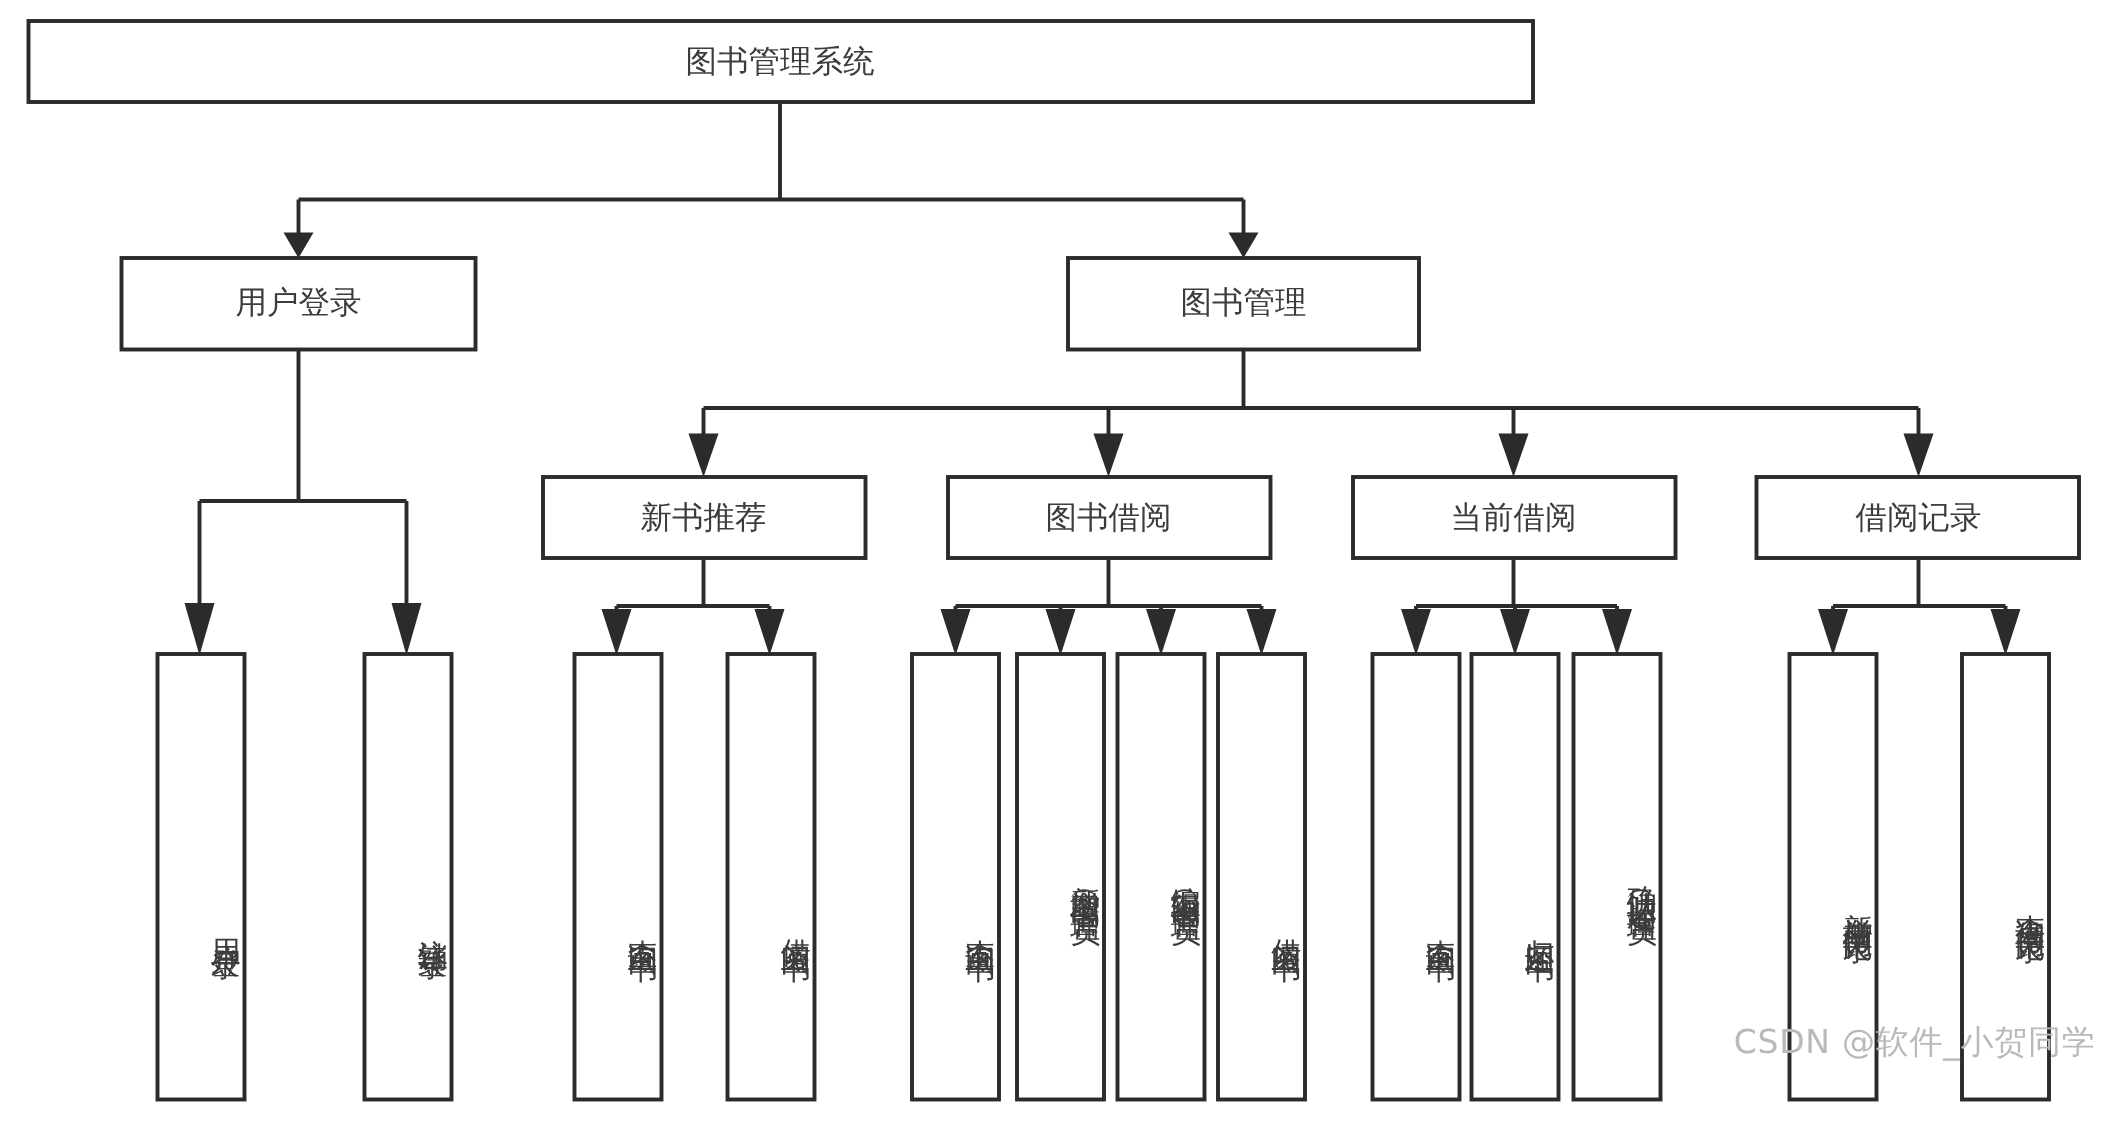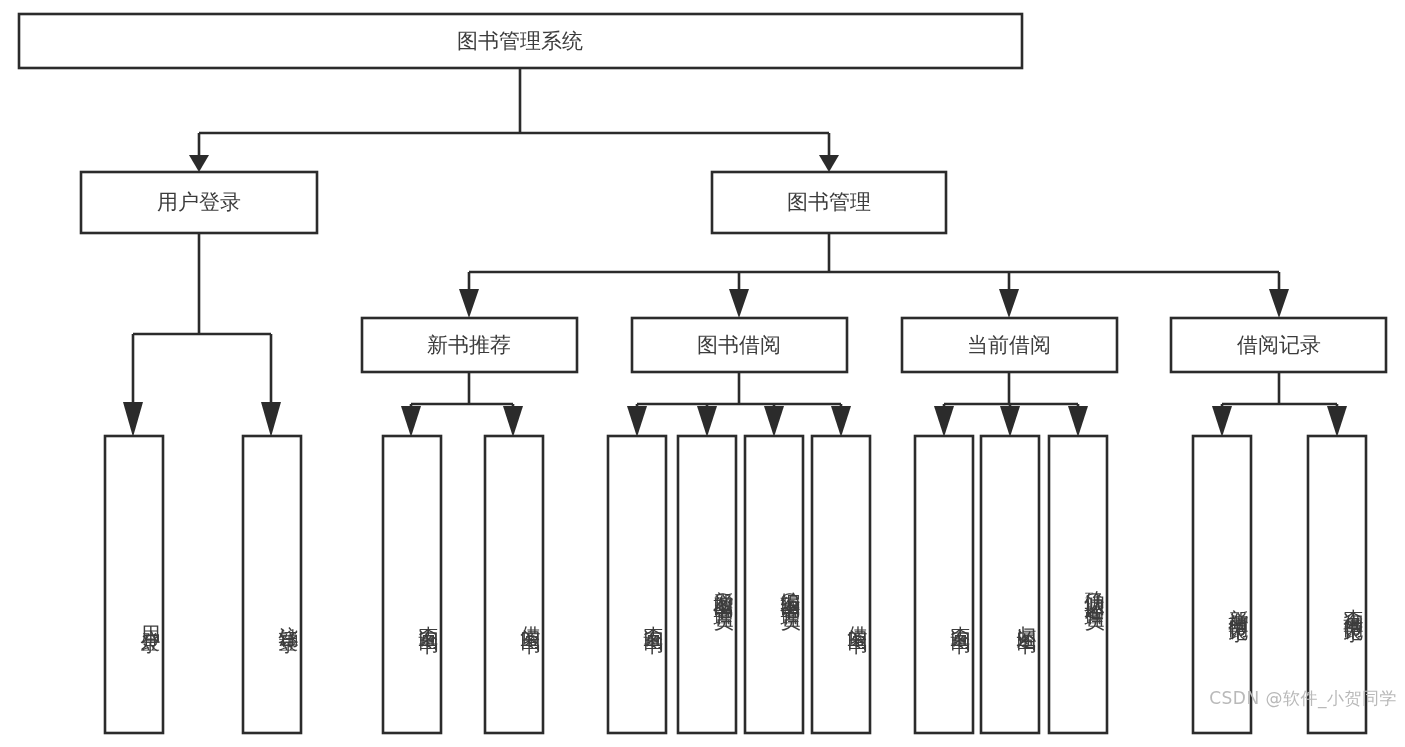--- a/index.html
+++ b/index.html
@@ -71,21 +71,21 @@
     pointer-events: none;
     display: flex;
     align-items: flex-start;
     justify-content: center;
   }
   .watermark {
     position: absolute;
     right: 8px;
     bottom: 6px;
     font-family: "DejaVu Sans", "Liberation Sans", sans-serif;
-    font-size: 17px;
+    font-size: 22px;
     color: #b9b9b9;
     letter-spacing: 0.5px;
     white-space: nowrap;
   }
 </style>
 </head>
 <body>
 
 <div id="diagram-root">
 

